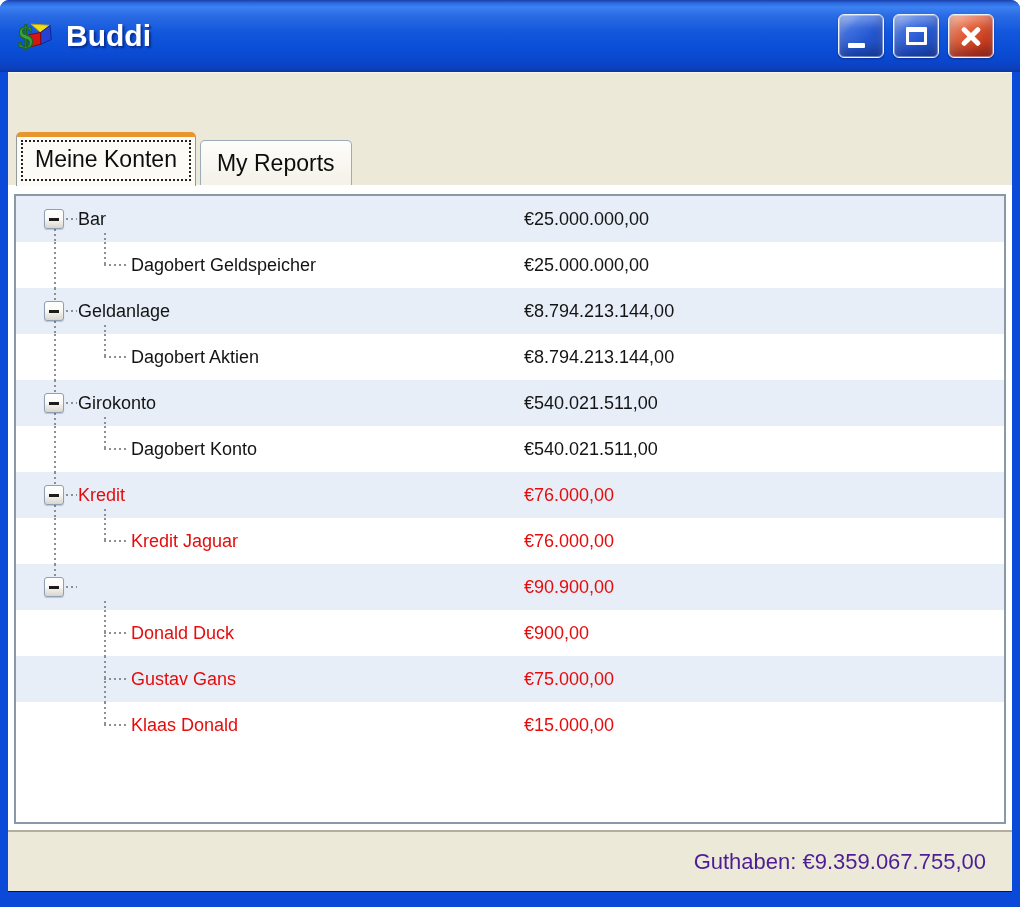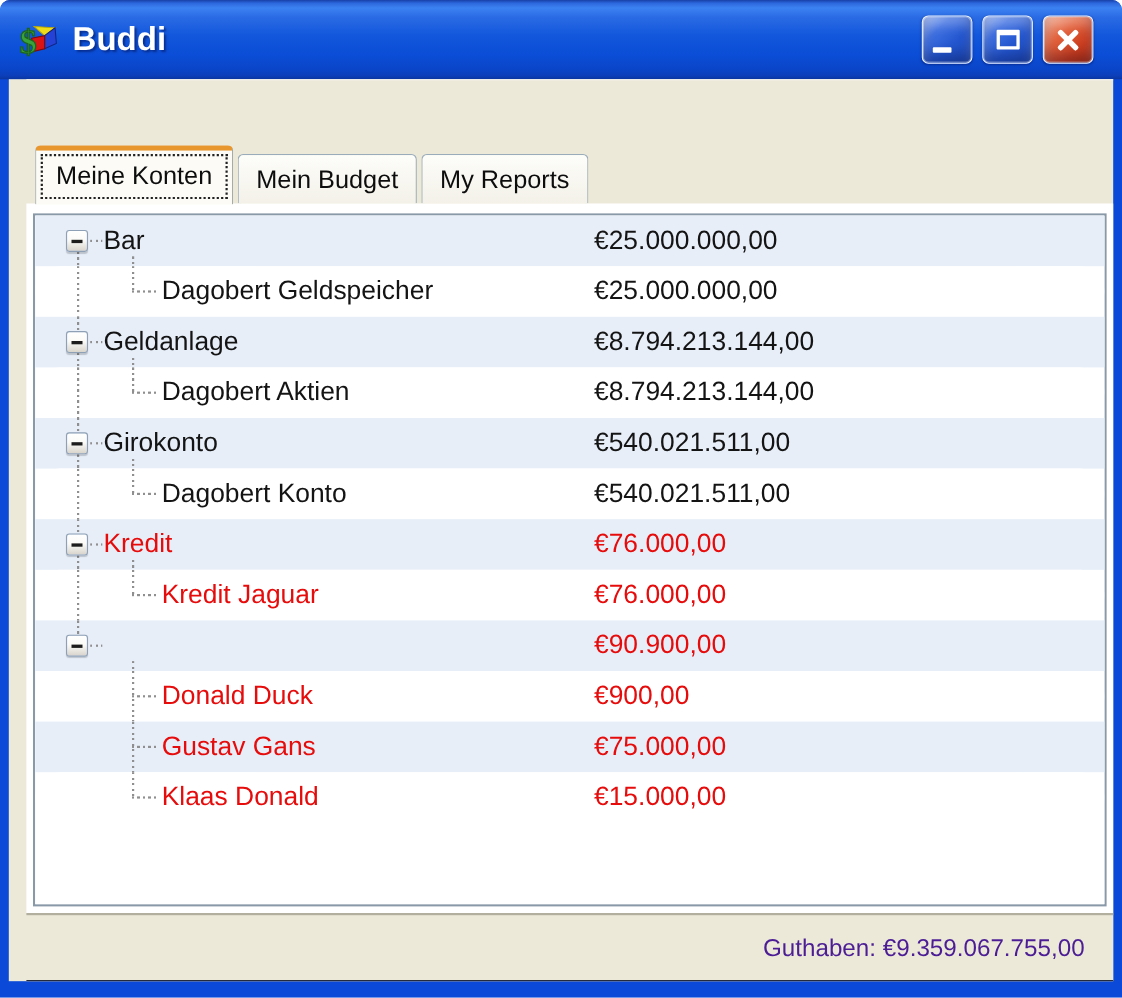--- a/index.html
+++ b/index.html
@@ -50,21 +50,21 @@
   .glyph-max { position:absolute; left:12px; top:12px; width:21px; height:18px;
                border:3px solid #fff; border-top-width:5px; border-radius:1px; }
   .glyph-x1,.glyph-x2 {
     position:absolute; left:10px; top:19px; width:24px; height:5px;
     background:#fff; border-radius:2px;
   }
   .glyph-x1 { transform: rotate(45deg); }
   .glyph-x2 { transform: rotate(-45deg); }
 
   
-  .client { flex: 1 1 auto; background:#ece9d8; display:flex; flex-direction:column; min-height:0;padding-left:16px; }
+  .client { flex: 1 1 auto; background:#ece9d8; display:flex; flex-direction:column; min-height:0; }
 
   .menubar {
     height: 56px; flex: 0 0 56px;
     display: flex; align-items: center;
     padding-left: 18px;
     border-top: 1px solid #f7f6f0;
   }
   .menu-item { font-size: 22px; color:#111; padding: 0 15px; cursor: default; }
 
   
@@ -118,21 +118,21 @@
   .th-sep.s2 { right: 14px; }
 
   .tbody { flex:1 1 auto; background:#fff; overflow:hidden; }
 
   .row { height: 46px; position: relative; }
   .row.odd  { background: var(--rowalt, #e7eef8); }
   .row.even { background: #ffffff; border-radius: 22px; }
 
   .cell-name, .cell-amount {
     position:absolute; top:50%; transform:translateY(-50%);
-    font-size:24px; color:#141414; white-space:nowrap;
+    font-size:18px; color:#141414; white-space:nowrap;
   }
   .cell-name  { left: 62px; }
   .row.child .cell-name { left: 115px; }
   .cell-amount { left: 508px; }
   .row.neg .cell-name, .row.neg .cell-amount { color: var(--neg, #e60c0c); }
 
   
   .vdot { position:absolute; width:2px;
     background: repeating-linear-gradient(180deg,#8f8f8f 0 2px,transparent 2px 5px); }
   .hdot { position:absolute; height:2px;
@@ -210,23 +210,20 @@
         <span class="menu-item"></span>
         <span class="menu-item"></span>
       </div>
 
     <div class="tabstrip">
 
     <div class="tab active">
           <span class="tab-label">Meine Konten</span>
         </div>
         <div class="tab">
-          <span class="tab-label">Mein Budget</span>
-        </div>
-        <div class="tab">
           <span class="tab-label">My Reports</span>
         </div>
       </div>
 
     <div class="tab-panel">
       <div class="tree-table">
 
 
         <div class="tbody">
 

